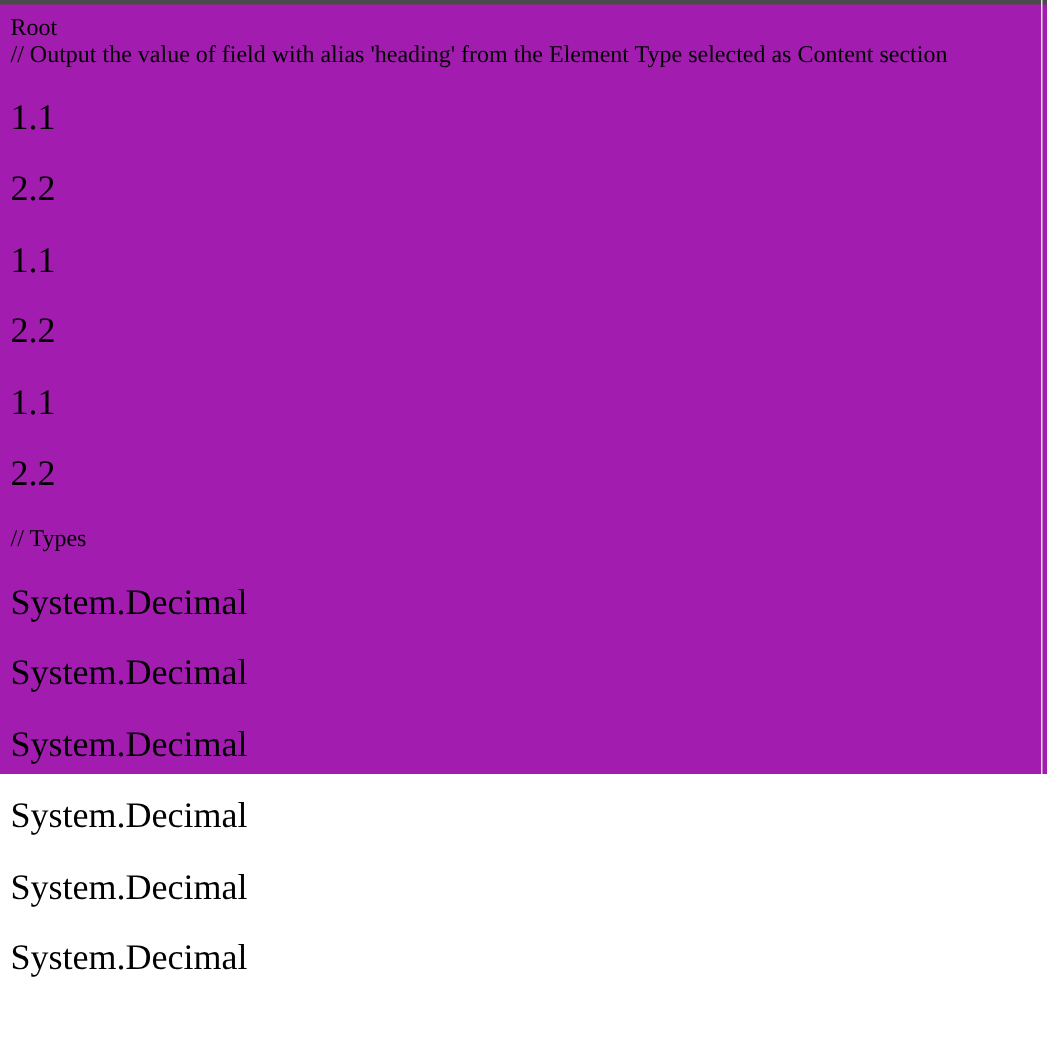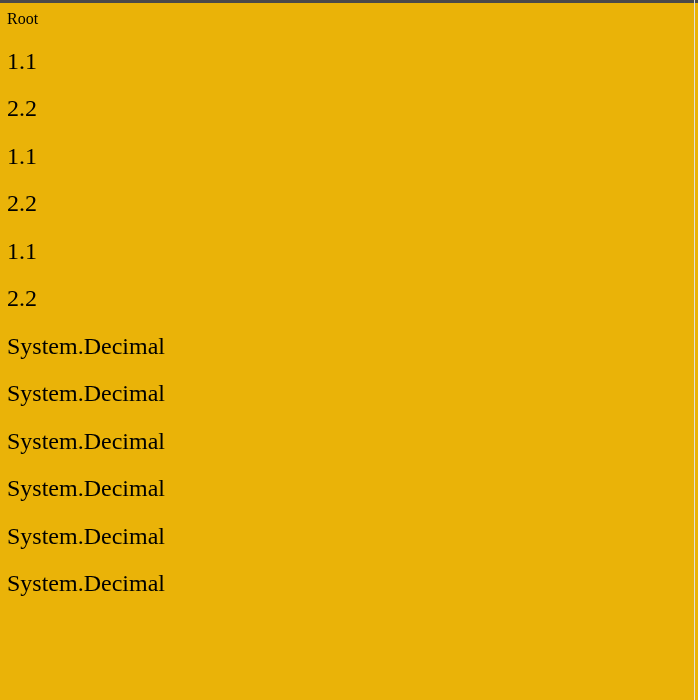--- a/index.html
+++ b/index.html
@@ -7,22 +7,22 @@
     margin: 0;
     padding: 0;
     width: 698px;
     height: 700px;
     background: #ffffff;
     overflow: hidden;
   }
   .page {
     position: relative;
     width: 698px;
-    height: 700px;
-    background: #eab308;
+    height: 516px;
+    background: #a21caf;
     font-family: "Liberation Serif", serif;
     color: #000000;
   }
   .top-bar {
     position: absolute;
     top: 0; left: 0;
     width: 100%;
     height: 3px;
     background: #4a4a4a;
   }
@@ -62,36 +62,38 @@
 </head>
 <body>
 
 <div class="page">
   <div class="top-bar"></div>
   <div class="right-edge"></div>
 
   <div class="content">
     <div class="plain-line">Root</div>
 
+    <div class="plain-line">// Output the value of field with alias 'heading' from the Element Type selected as Content section</div>
 
     <div>
 
         <h2 class="doc-heading">1.1</h2>
 
         <h2 class="doc-heading">2.2</h2>
 
         <h2 class="doc-heading">1.1</h2>
 
         <h2 class="doc-heading">2.2</h2>
 
         <h2 class="doc-heading">1.1</h2>
 
         <h2 class="doc-heading">2.2</h2>
       </div>
 
+    <div class="types-comment">// Types</div>
 
     <div>
 
         <h2 class="doc-heading">System.Decimal</h2>
 
         <h2 class="doc-heading">System.Decimal</h2>
 
         <h2 class="doc-heading">System.Decimal</h2>
 
         <h2 class="doc-heading">System.Decimal</h2>

